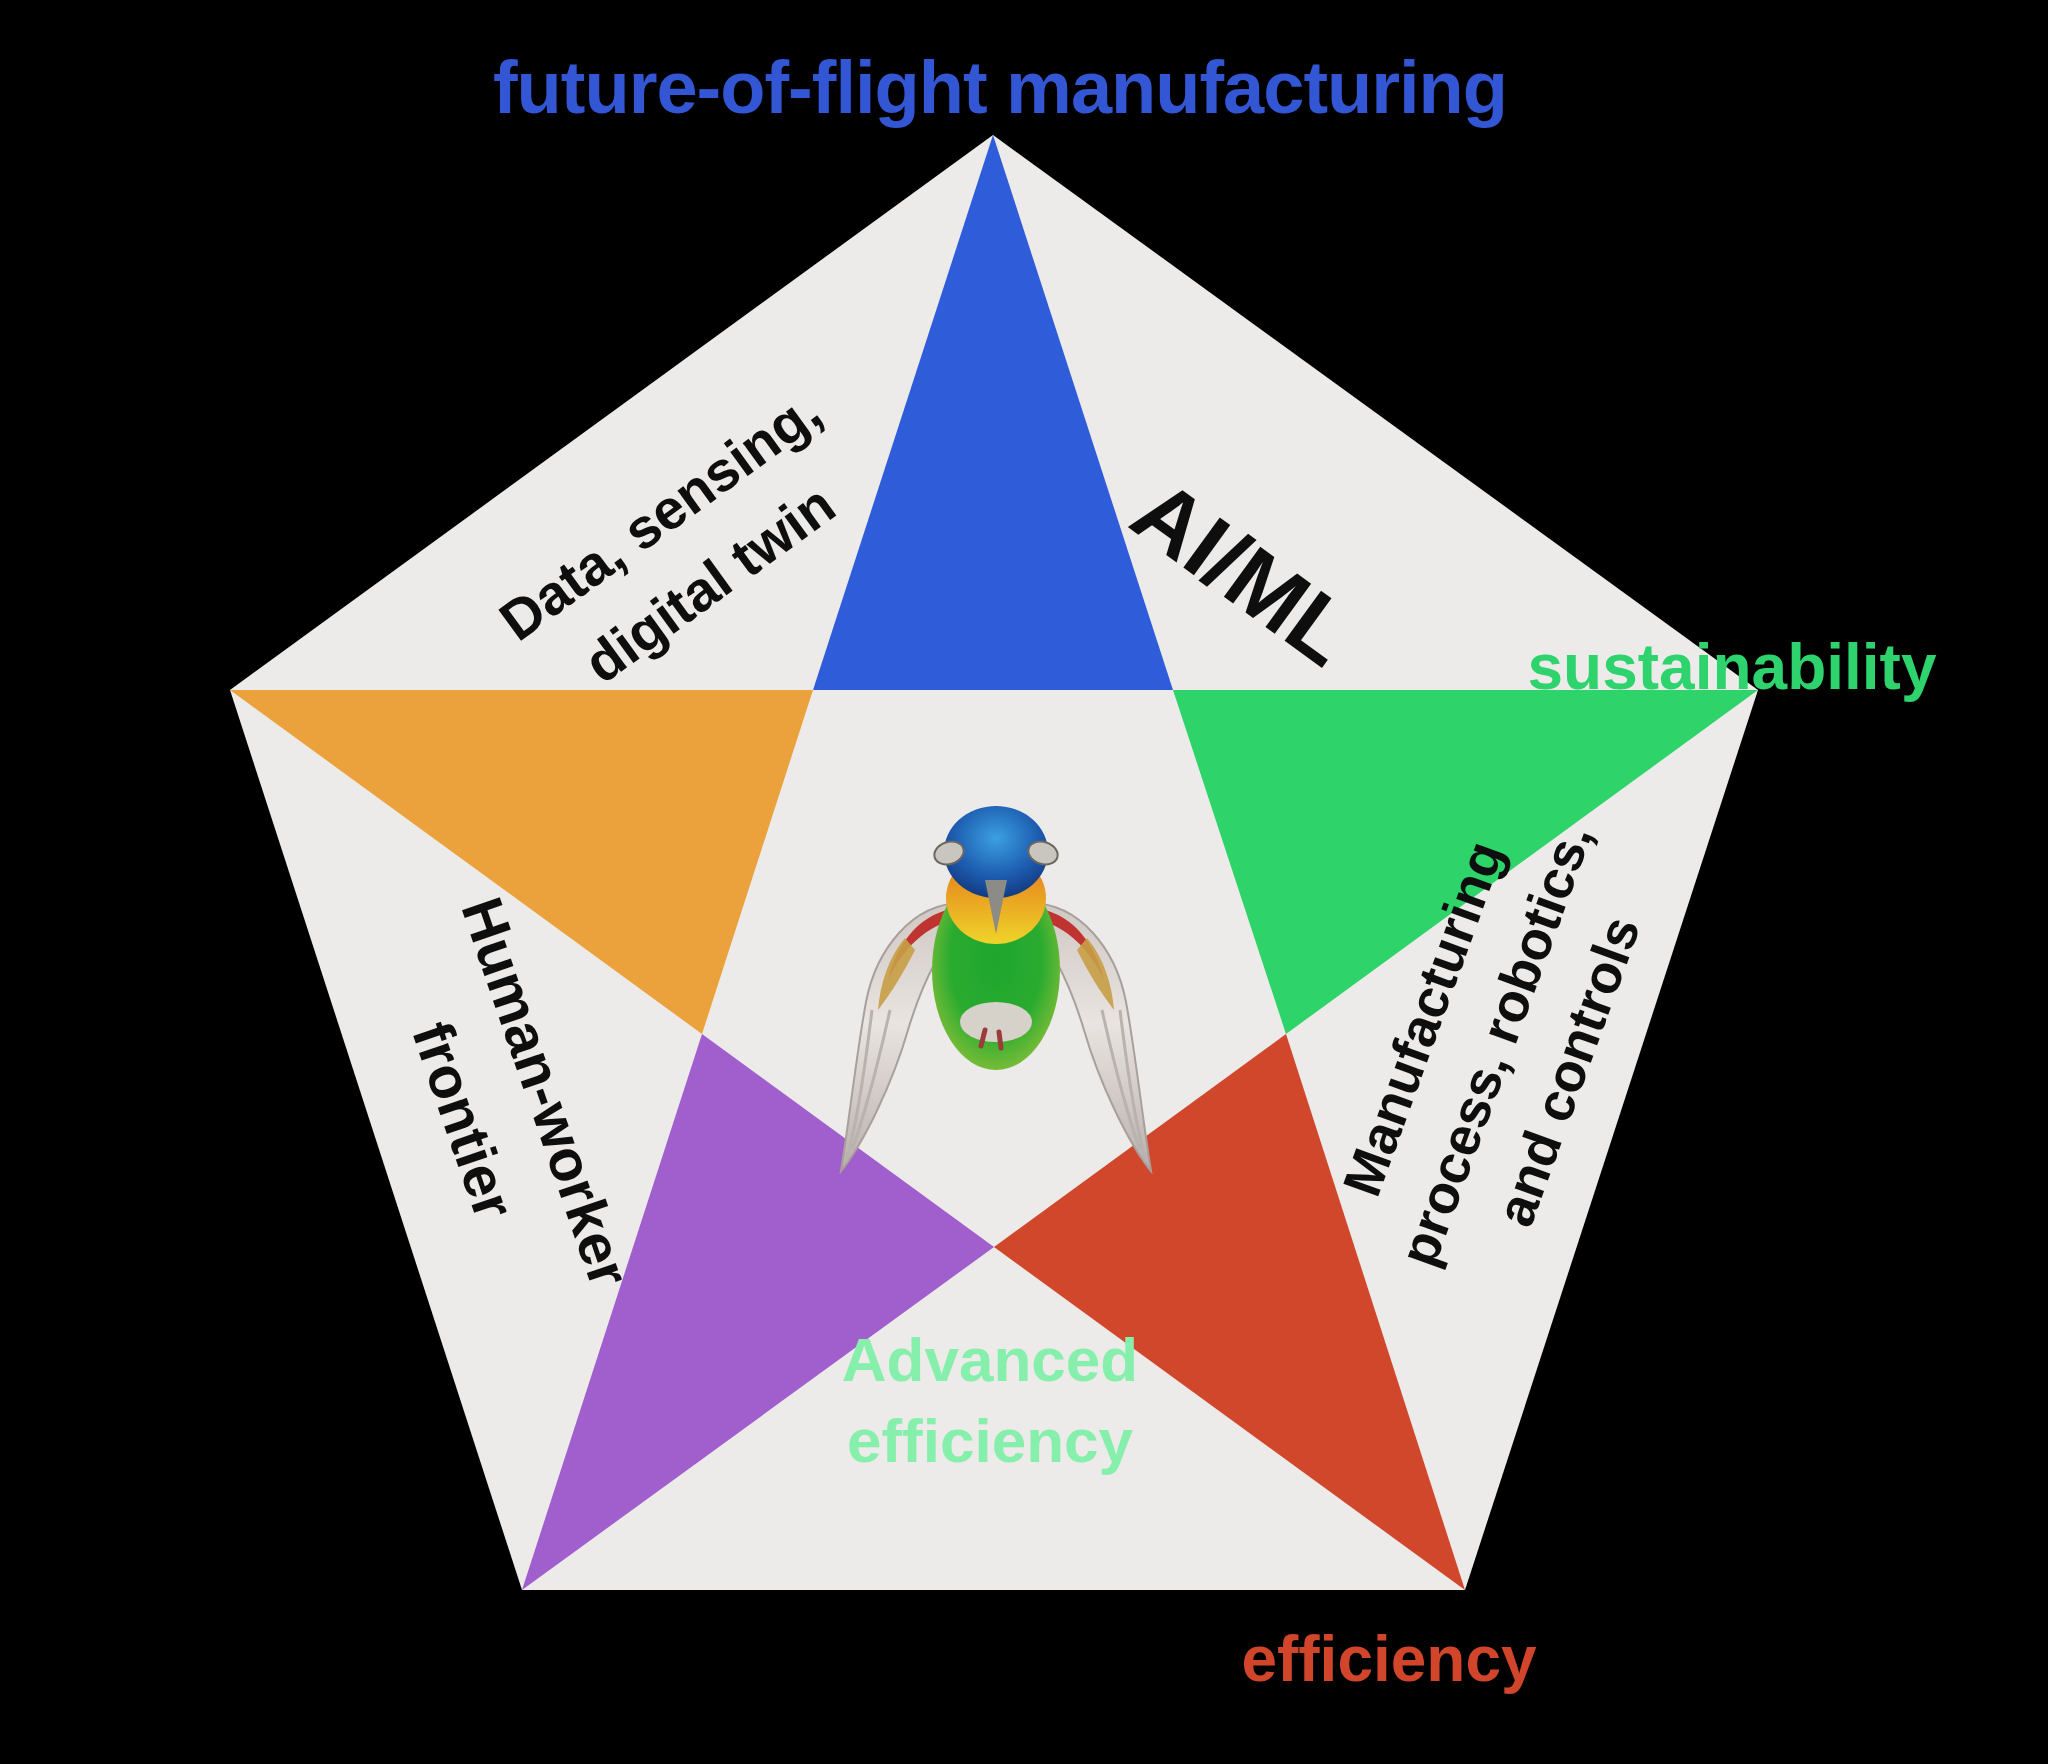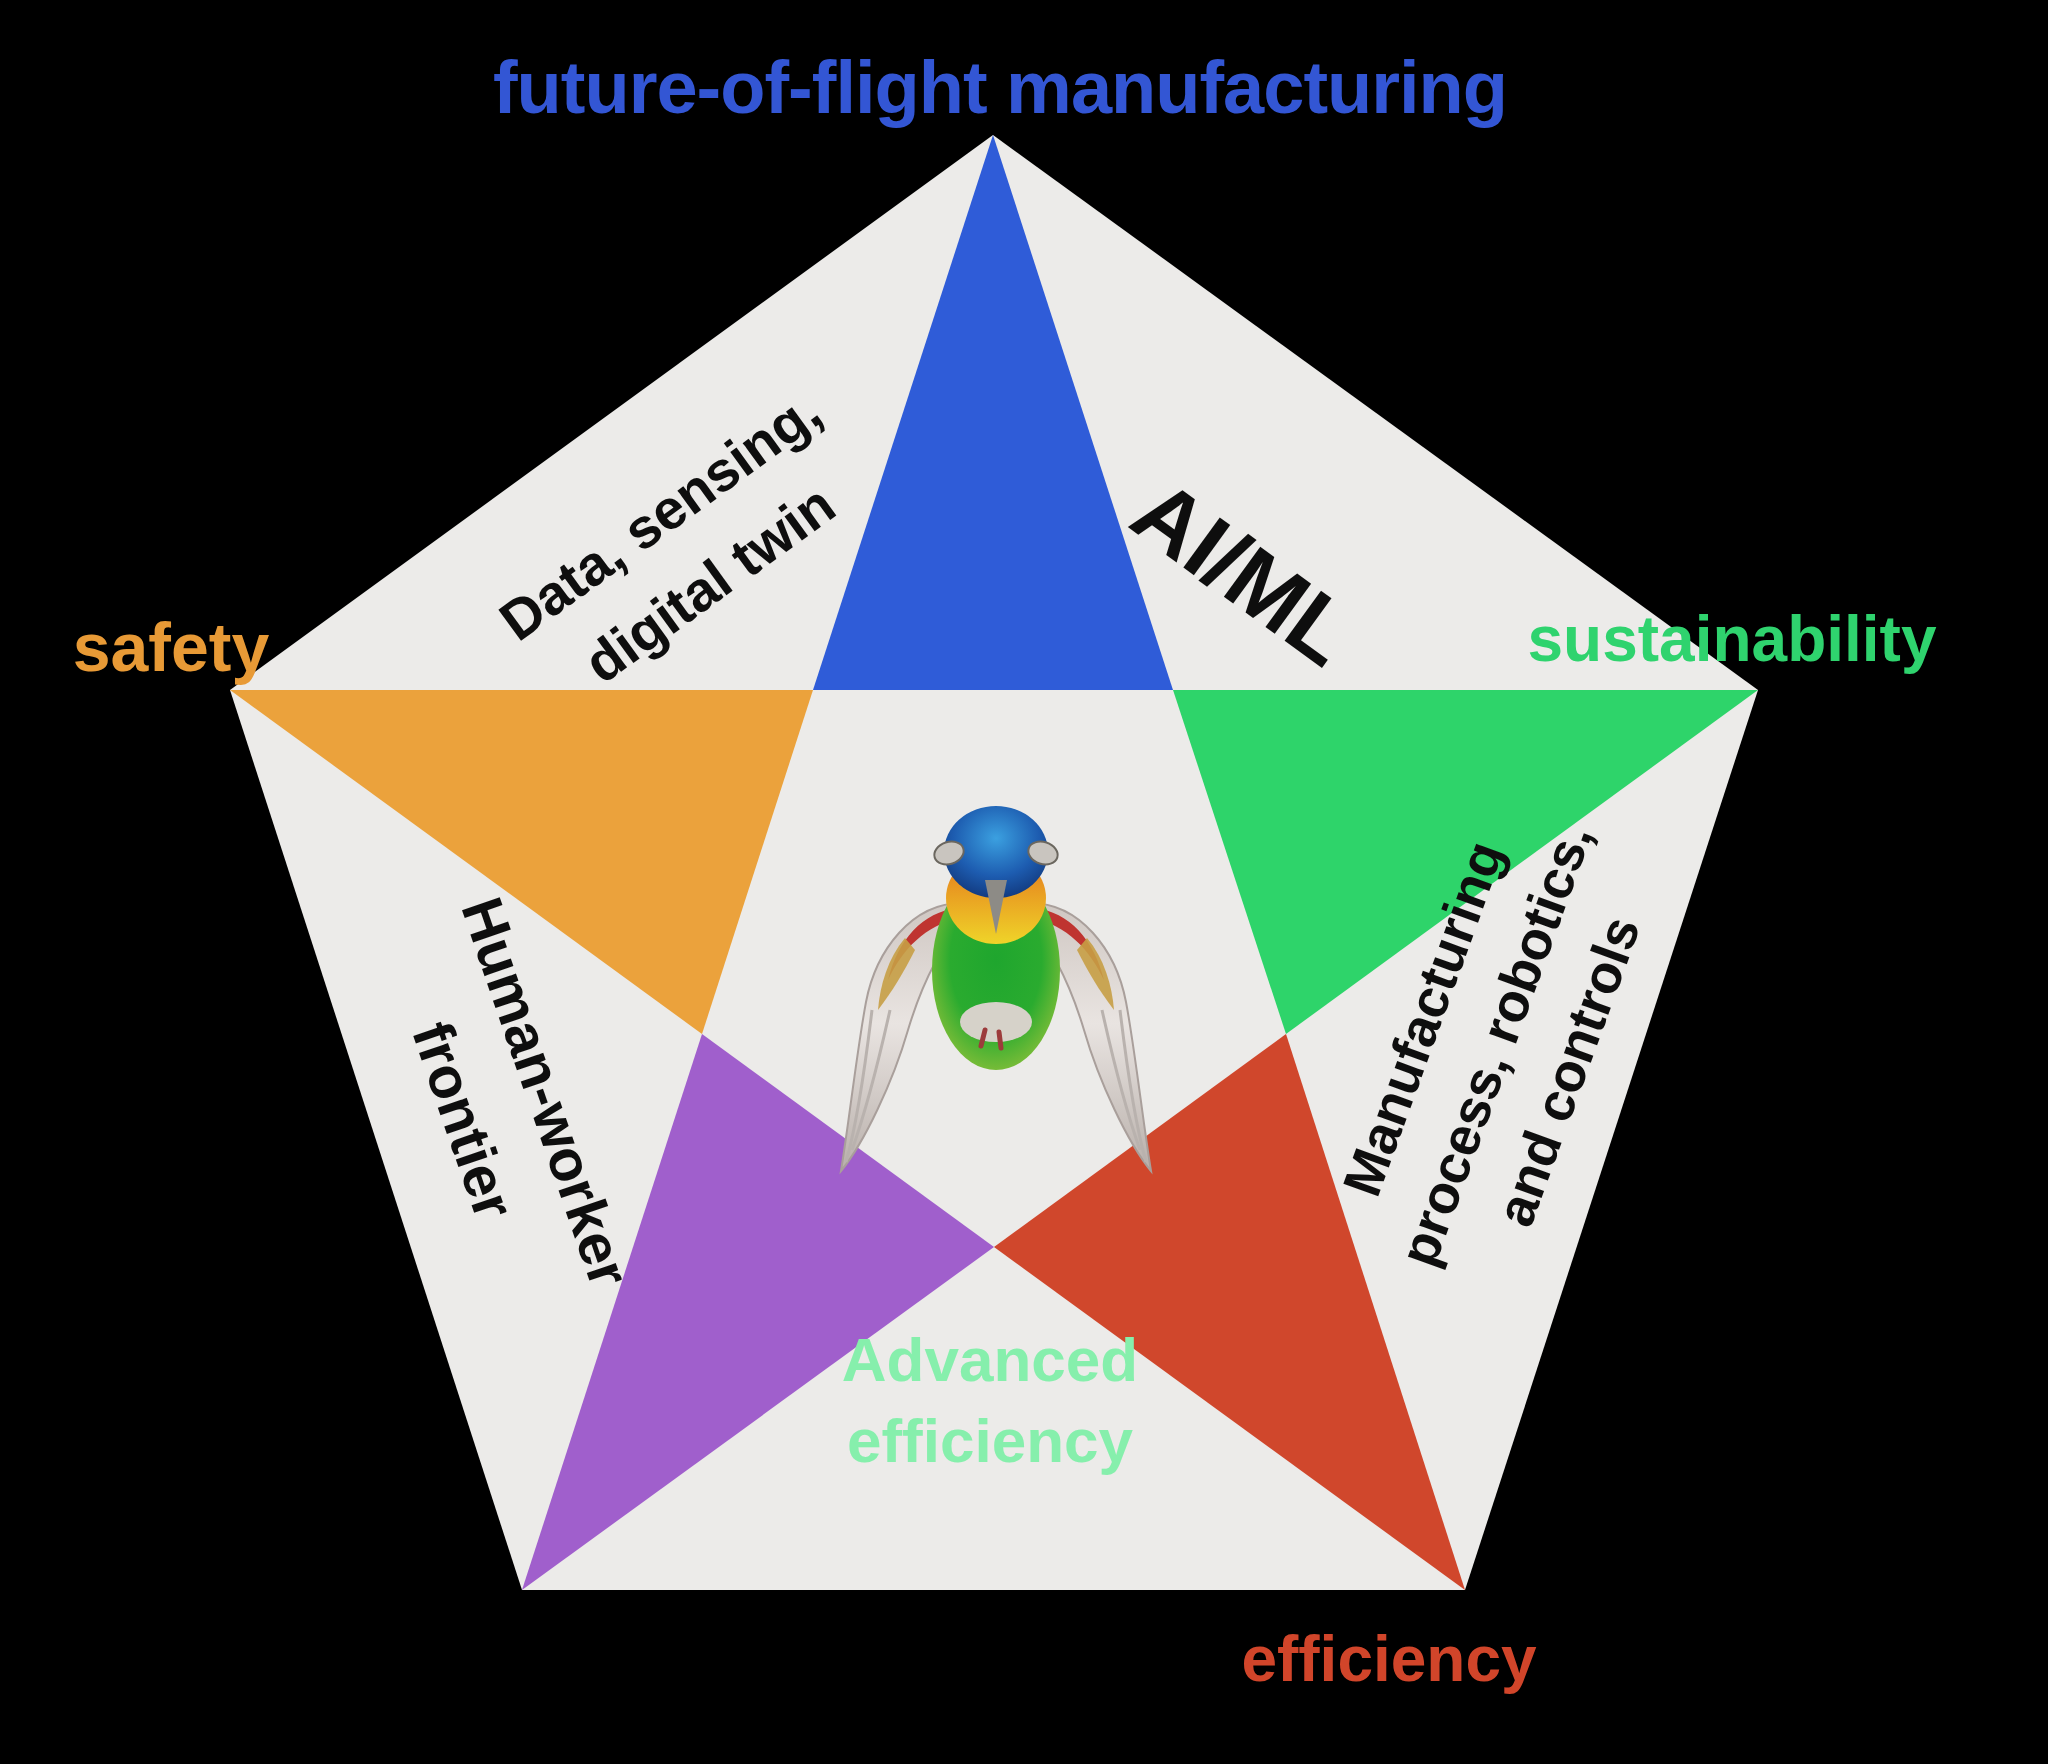--- a/index.html
+++ b/index.html
@@ -85,22 +85,21 @@
       <ellipse cx="996" cy="898" rx="50" ry="46" fill="url(#throatGrad)"></ellipse>
       <ellipse cx="996" cy="852" rx="52" ry="46" fill="url(#headGrad)"></ellipse>
       <ellipse cx="949" cy="853" rx="15" ry="11" fill="#C9C5BF" stroke="#6B675F" stroke-width="2" transform="rotate(-18 949 853)"></ellipse>
       <ellipse cx="1043" cy="853" rx="15" ry="11" fill="#C9C5BF" stroke="#6B675F" stroke-width="2" transform="rotate(18 1043 853)"></ellipse>
       <polygon points="985,880 1007,880 996,934" fill="#8D8B86"></polygon>
       <path d="M985 1030 l-4 16 M999 1032 l2 16" stroke="#9C3B3B" stroke-width="5" stroke-linecap="round"></path>
     </g>
   </svg>
 
   <div class="lbl lbl-title" style="color: rgb(51, 86, 212);">future-of-flight manufacturing</div>
-  <div class="lbl lbl-safety" style="color: rgb(232, 154, 54);">safety</div>
-  <div class="lbl lbl-sustainability" style="color: rgb(47, 211, 110);">sustainability</div>
+  <div class="lbl lbl-sustainability" style="color: rgb(47, 211, 110); margin-top: 28px;">sustainability</div>
   <div class="lbl lbl-efficiency" style="color: rgb(209, 69, 42);">efficiency</div>
 
   <div class="lbl lbl-aiml" style="color: rgb(14, 14, 14);">AI/ML</div>
 
   <div class="block blk-data" style="color: rgb(14, 14, 14);">
     <div>Data, sensing,</div>
     <div>digital twin</div>
   </div>
 
   <div class="block blk-human" style="color: rgb(14, 14, 14);">

